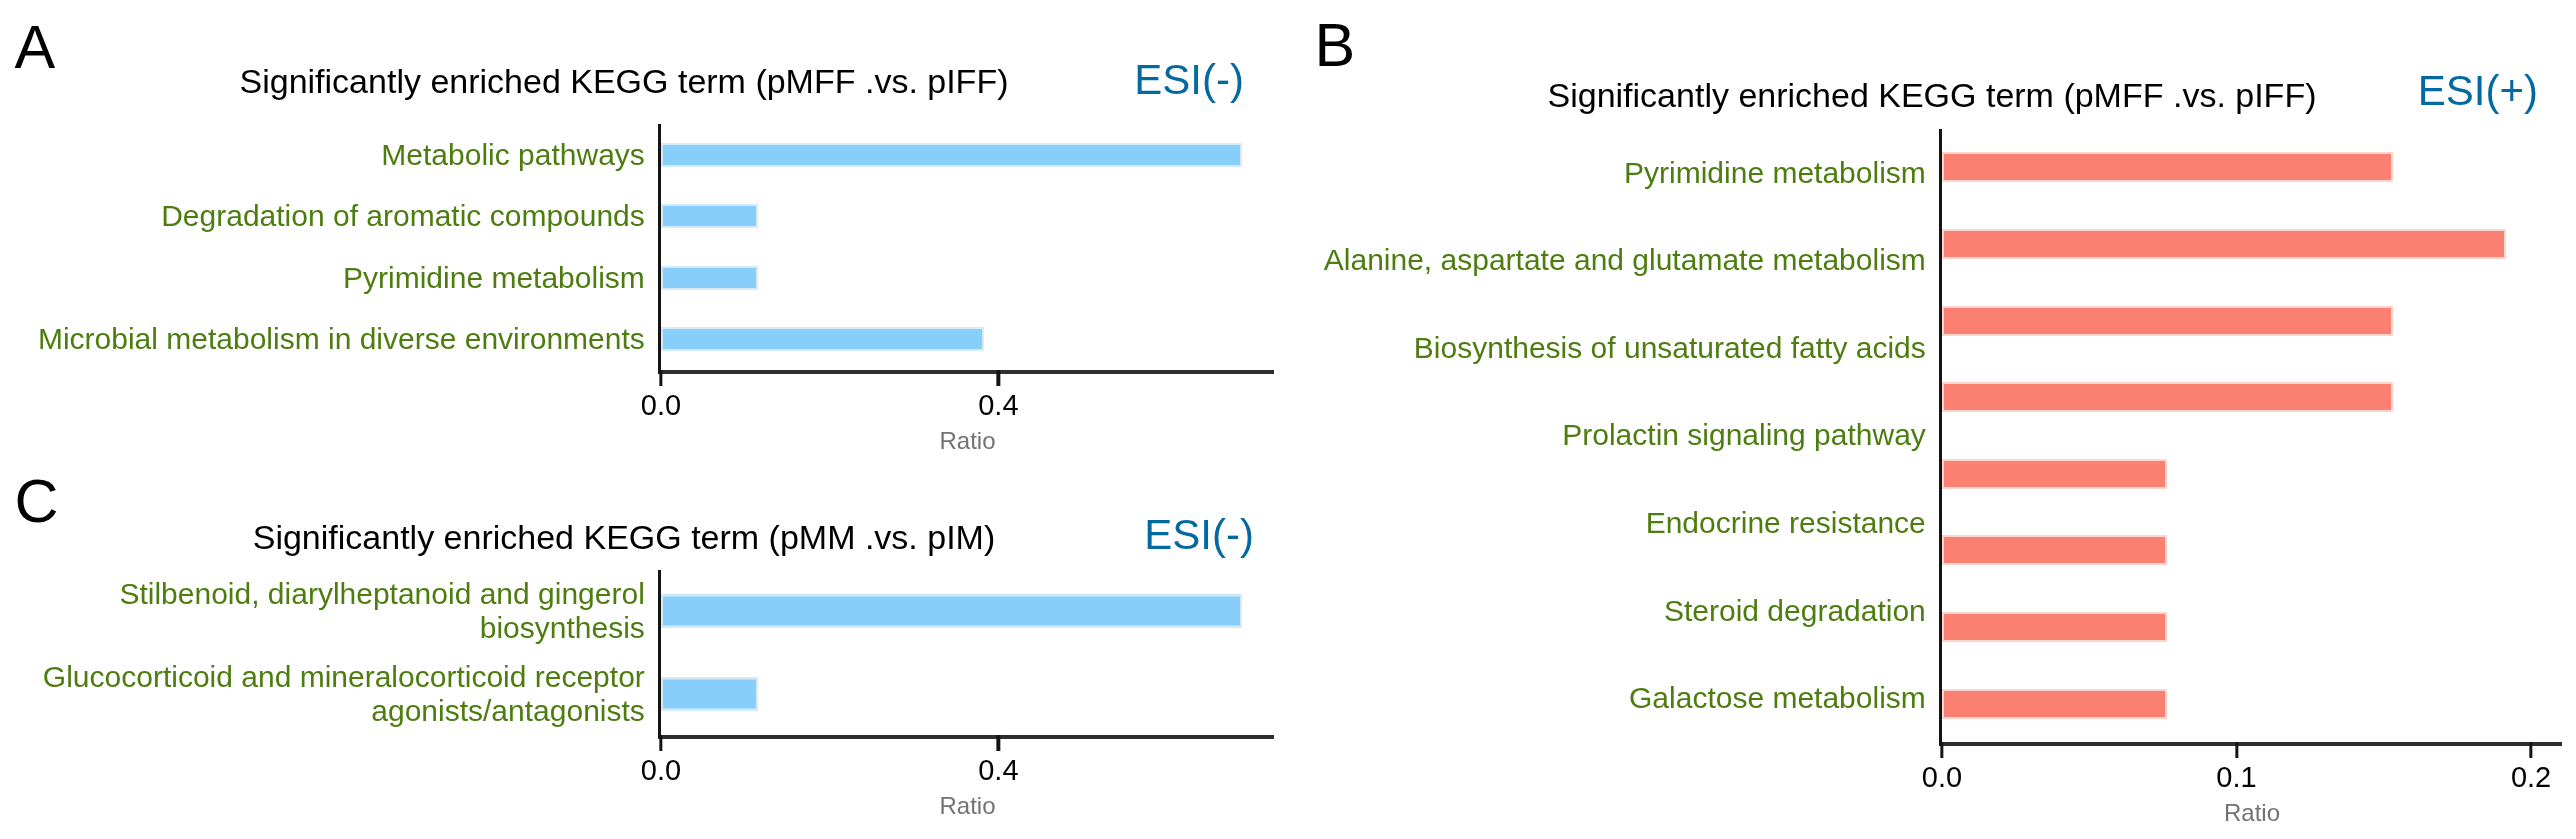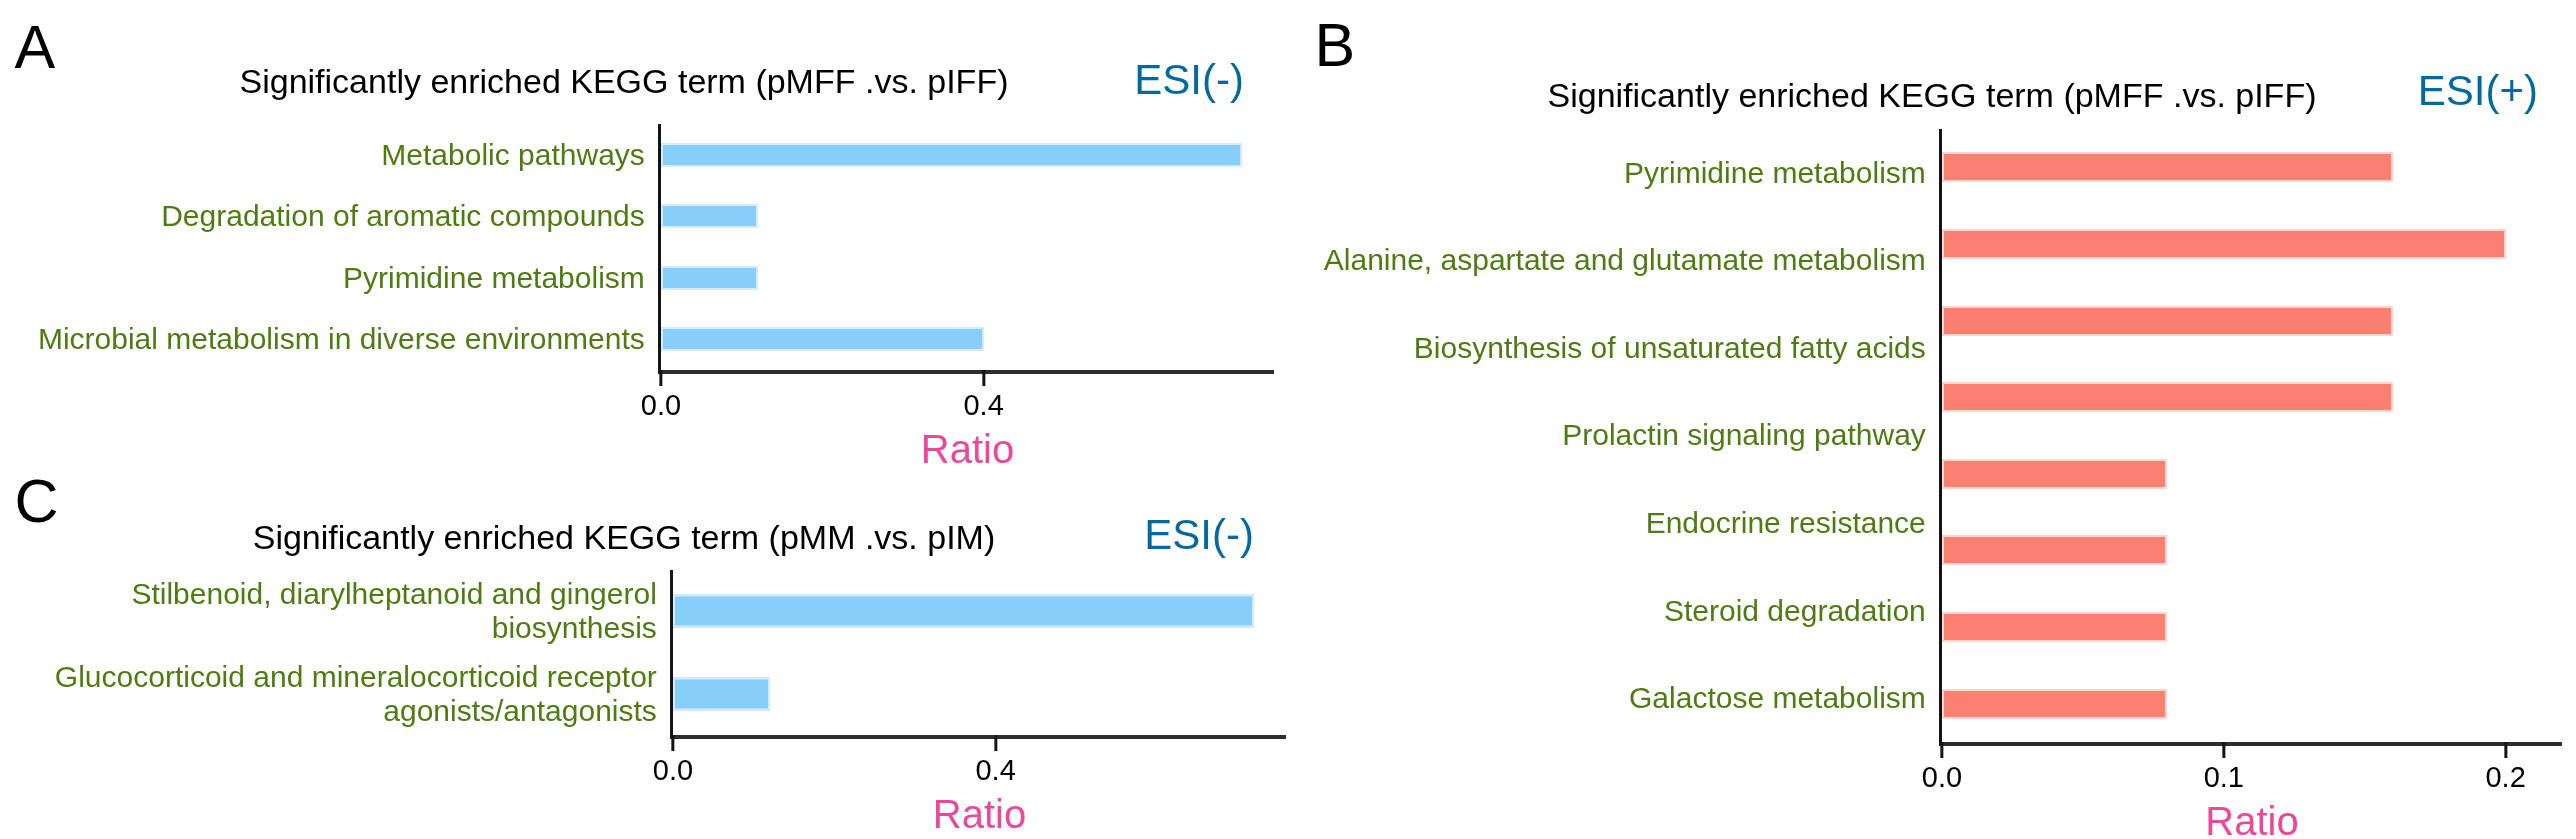--- a/index.html
+++ b/index.html
@@ -73,21 +73,21 @@
   .bars { position: absolute; left: 0; top: 0; width: 100%; height: 100%; }
   .bar {
     position: absolute;
     left: 0;
     transform: translateY(-50%);
     height: var(--bar-h);
     background: var(--bar-color);
     border: 2px solid var(--bar-edge);
     box-sizing: border-box;
   }
-  .xaxis { position: absolute; left: 0; top: 0; width: 100%; height: 100%; }
+  .xaxis { position: absolute; left: 0; top: 0; width: 100%; height: 100%; padding-left: 28px; }
   .tick {
     position: absolute;
     top: 100%;
     width: 3.3px;
     height: 16px;
     background: #141414;
     transform: translateX(-50%);
   }
   .tick-label {
     position: absolute;
@@ -95,23 +95,23 @@
     transform: translateX(-50%);
     font-size: 29px;
     line-height: 1;
     color: #000;
   }
   .xaxis-label {
     position: absolute;
     top: calc(100% + 59px);
     left: 50%;
     transform: translateX(-50%);
-    font-size: 40px;
-    line-height: 1;
-    color: #ec4899;
+    font-size: 24px;
+    line-height: 1;
+    color: #737373;
   }
 
   
   .panel-a {
     left: 0; top: 0; width: 1307px; height: 462px;
     --label-w: 658px; --plot-w: 613px; --plot-h: 246px; --bar-h: 24px;
   }
   .panel-a .chart { left: 0; top: 124px; }
   .panel-a .panel-letter { left: 14.5px; top: 17px; }
   .panel-a .panel-title { left: 20px; width: 1208px; top: 63px; }
@@ -125,21 +125,21 @@
   .panel-b .chart { left: 0; top: 129px; }
   .panel-b .panel-letter { left: 26.4px; top: 14.5px; }
   .panel-b .panel-title { left: 0; width: 1288px; top: 77px; }
   .panel-b .panel-esi { right: 38px; top: 70px; }
 
   
   .panel-c {
     left: 0; top: 462px; width: 1307px; height: 377px;
     --label-w: 658px; --plot-w: 613px; --plot-h: 165px; --bar-h: 33px;
   }
-  .panel-c .chart { left: 0; top: 108px; margin-left: 12px; }
+  .panel-c .chart { left: 0; top: 108px; }
   .panel-c .panel-letter { left: 14.5px; top: 9.2px; }
   .panel-c .panel-title { left: 20px; width: 1208px; top: 57px; }
   .panel-c .panel-esi { right: 53px; top: 52px; }
 </style>
 </head>
 <body>
 
 <div id="figure">
 
   <section class="panel panel-a">

